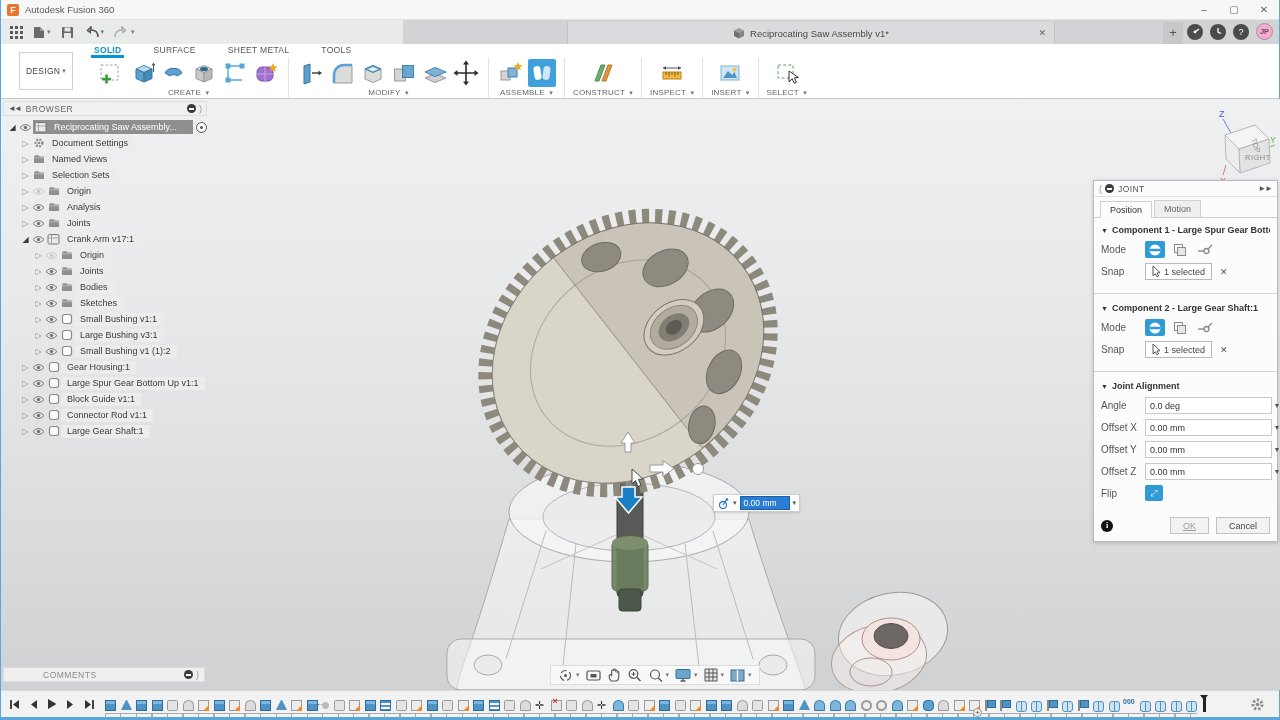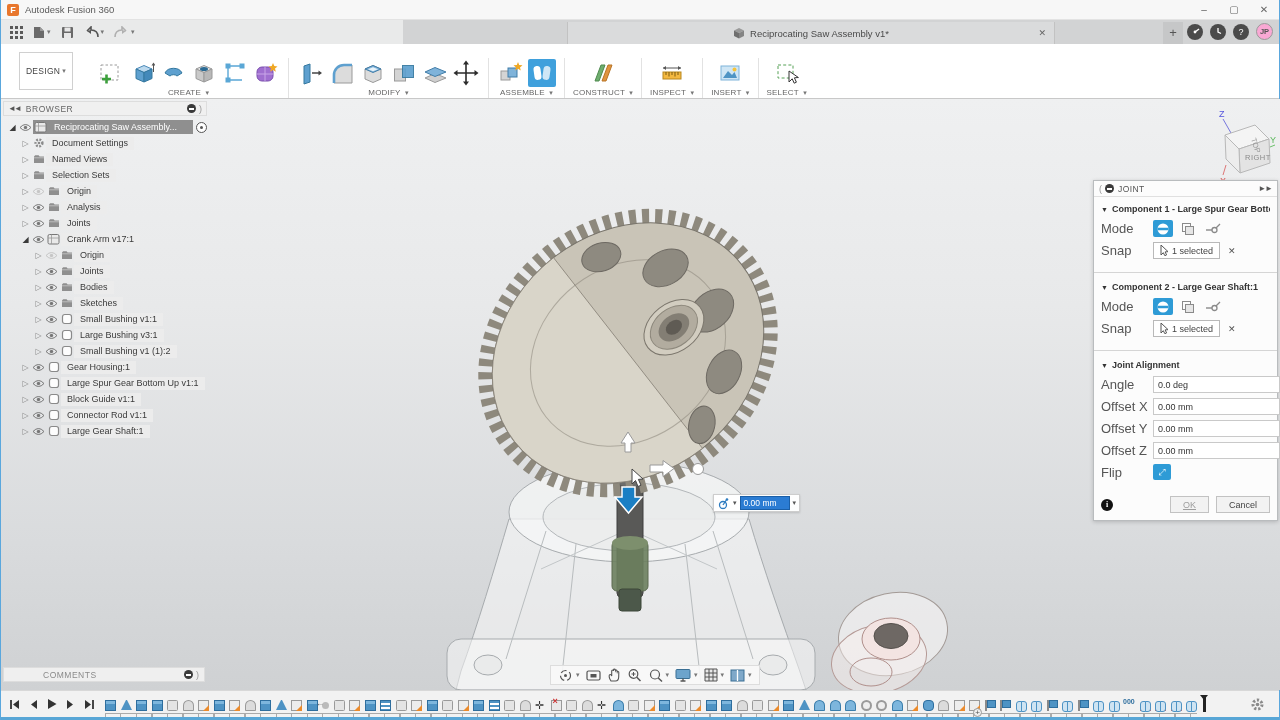--- a/index.html
+++ b/index.html
@@ -76,21 +76,21 @@
   .jpanel { position:absolute; top:81px; left:1092px; width:185px; background:#fcfcfc; border:1px solid #b9bcbe; box-shadow:0 1px 4px rgba(0,0,0,.18); }
   .jpanel-hdr { height:16px; display:flex; align-items:center; padding:0 5px; border-bottom:1px solid #e0e0e0; }
   .jpanel-title { font-size:8.5px; color:#555; letter-spacing:.4px; margin-left:4px; }
   .jtabs { display:flex; border-bottom:1px solid #cfcfcf; padding:3px 6px 0; gap:2px; }
   .jtab { font-size:9px; padding:3px 9px; border:1px solid #cfcfcf; border-bottom:none; color:#666; background:#efefef; }
   .jtab.active { background:#fcfcfc; color:#333; position:relative; top:1px; }
   .jsection { padding:4px 7px 6px; }
   .jsec-hdr { font-size:9px; font-weight:bold; color:#333; display:flex; align-items:center; gap:4px; margin:3px 0 6px; white-space:nowrap; overflow:hidden; text-overflow:ellipsis; }
   .tri-down { font-size:7px; color:#333; }
   .jrow { display:flex; align-items:center; margin:5px 0; }
-  .jlabel { width:52px; font-size:13px; color:#555; flex:none; }
+  .jlabel { width:44px; font-size:10px; color:#555; flex:none; }
   .mode-ic { width:20px; height:17px; display:flex; align-items:center; justify-content:center; margin-right:5px; }
   .mode-ic.sel { background:#2e9bd6; border-radius:2px; }
   .snap-field { border:1px solid #b9b9b9; background:#fff; height:17px; display:flex; align-items:center; padding:0 6px; gap:4px; font-size:9px; color:#444; }
   .xclear { margin-left:8px; color:#555; font-size:9px; }
   .jdivider { height:1px; background:#d5d5d5; margin:2px 0; }
   .jinput-wrap { display:flex; align-items:center; flex:1; }
   .jinput { flex:1; height:17px; border:1px solid #c9c9c9; background:#fff; font-size:9px; color:#333; padding:0 4px; font-family:"Liberation Sans",sans-serif; }
   .jcaret { width:10px; text-align:center; color:#555; font-size:7px; }
   .flip-btn { width:18px; height:16px; background:#2e9bd6; border-radius:2px; display:flex; align-items:center; justify-content:center; color:#fff; font-size:9px; }
   .jfooter { display:flex; align-items:center; padding:5px 7px 7px; }
@@ -230,20 +230,26 @@
       <span class="circ-ic">?</span>
       <span class="avatar">JP</span>
     </div>
   </div>
 
   <div class="ribbon">
     <div class="design-btn">
         <span>DESIGN</span>
         <span class="caret">▾</span>
       </div>
+    <div class="ribbon-tabs">
+      <span class="rtab active">SOLID</span>
+      <span class="rtab">SURFACE</span>
+      <span class="rtab">SHEET METAL</span>
+      <span class="rtab">TOOLS</span>
+    </div>
     <div class="ribbon-groups">
       <div class="rgroup">
         <div class="rgroup-icons">
           <span class="rico">
               <svg width="26" height="26">
                 <rect x="3" y="5" width="17" height="15" fill="#fff" stroke="#9a9a9a" stroke-dasharray="2.5 2"></rect>
                 <path d="M4 19 h9 M8.5 14.5 v9" stroke="#3da03d" stroke-width="2.6"></path>
               </svg>
             </span>
           <span class="rico">
@@ -789,20 +795,24 @@
         <text x="19" y="79" fill="#dd5555" font-size="9">X</text>
       </svg>
     </div>
 
     <div class="jpanel">
       <div class="jpanel-hdr">
         <span class="grip">(</span>
         <span class="dot-ic" style="margin-left:3px"></span>
         <span class="jpanel-title">JOINT</span>
         <span style="margin-left:auto;color:#555;font-size:8px;letter-spacing:-1px">►►</span>
+      </div>
+      <div class="jtabs">
+        <span class="jtab active">Position</span>
+        <span class="jtab">Motion</span>
       </div>
 
       <div class="jsection">
         <div class="jsec-hdr">
             <span class="tri-down">▼</span>
             <span>Component 1 - Large Spur Gear Bottom Up...</span>
           </div>
         <div class="jrow">
           <span class="jlabel">Mode</span>
           <span class="mode-ic sel">

